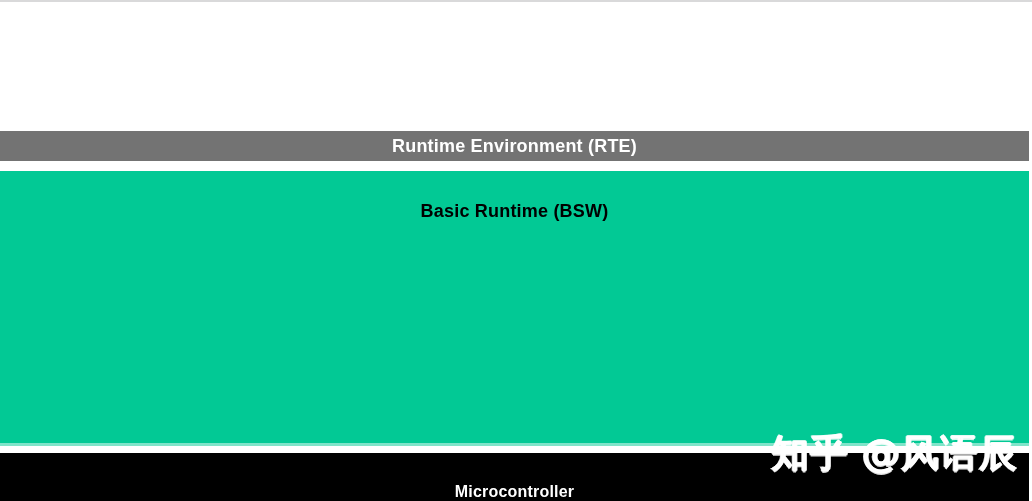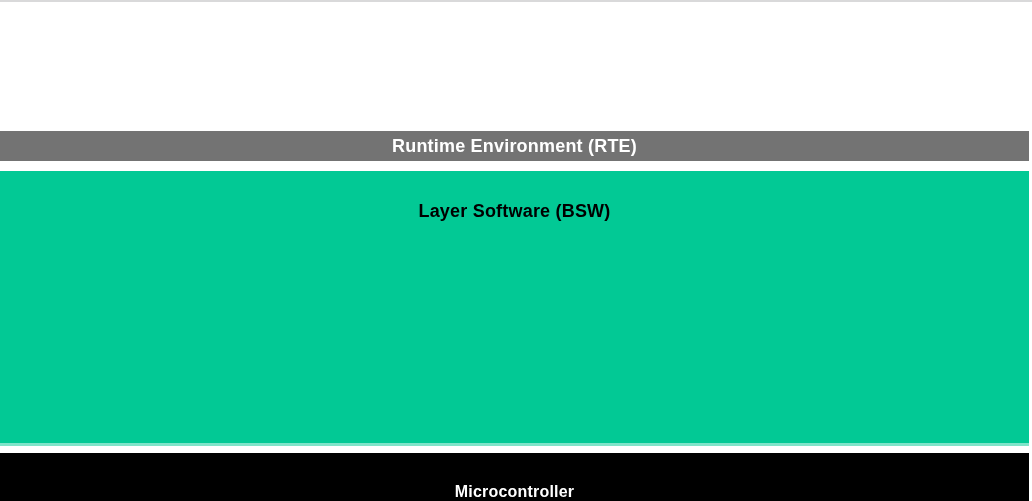--- a/index.html
+++ b/index.html
@@ -131,23 +131,24 @@
 <div id="stack">
 
   <div class="top-hairline"></div>
 
 
   <div class="layer" id="layer-rte">
     <span class="layer-label">Runtime Environment (RTE)</span>
   </div>
 
   <div class="layer" id="layer-bsw">
-    <span class="layer-label">Layer Software (BSW)</span>
+    <span class="layer-label">Basic Runtime (BSW)</span>
   </div>
 
   <div id="bsw-edge"></div>
 
   <div class="layer" id="layer-microcontroller">
     <span class="layer-label">Microcontroller</span>
   </div>
 
+  <div id="watermark">知乎 @风语辰</div>
 
 </div>
 
 </body></html>

